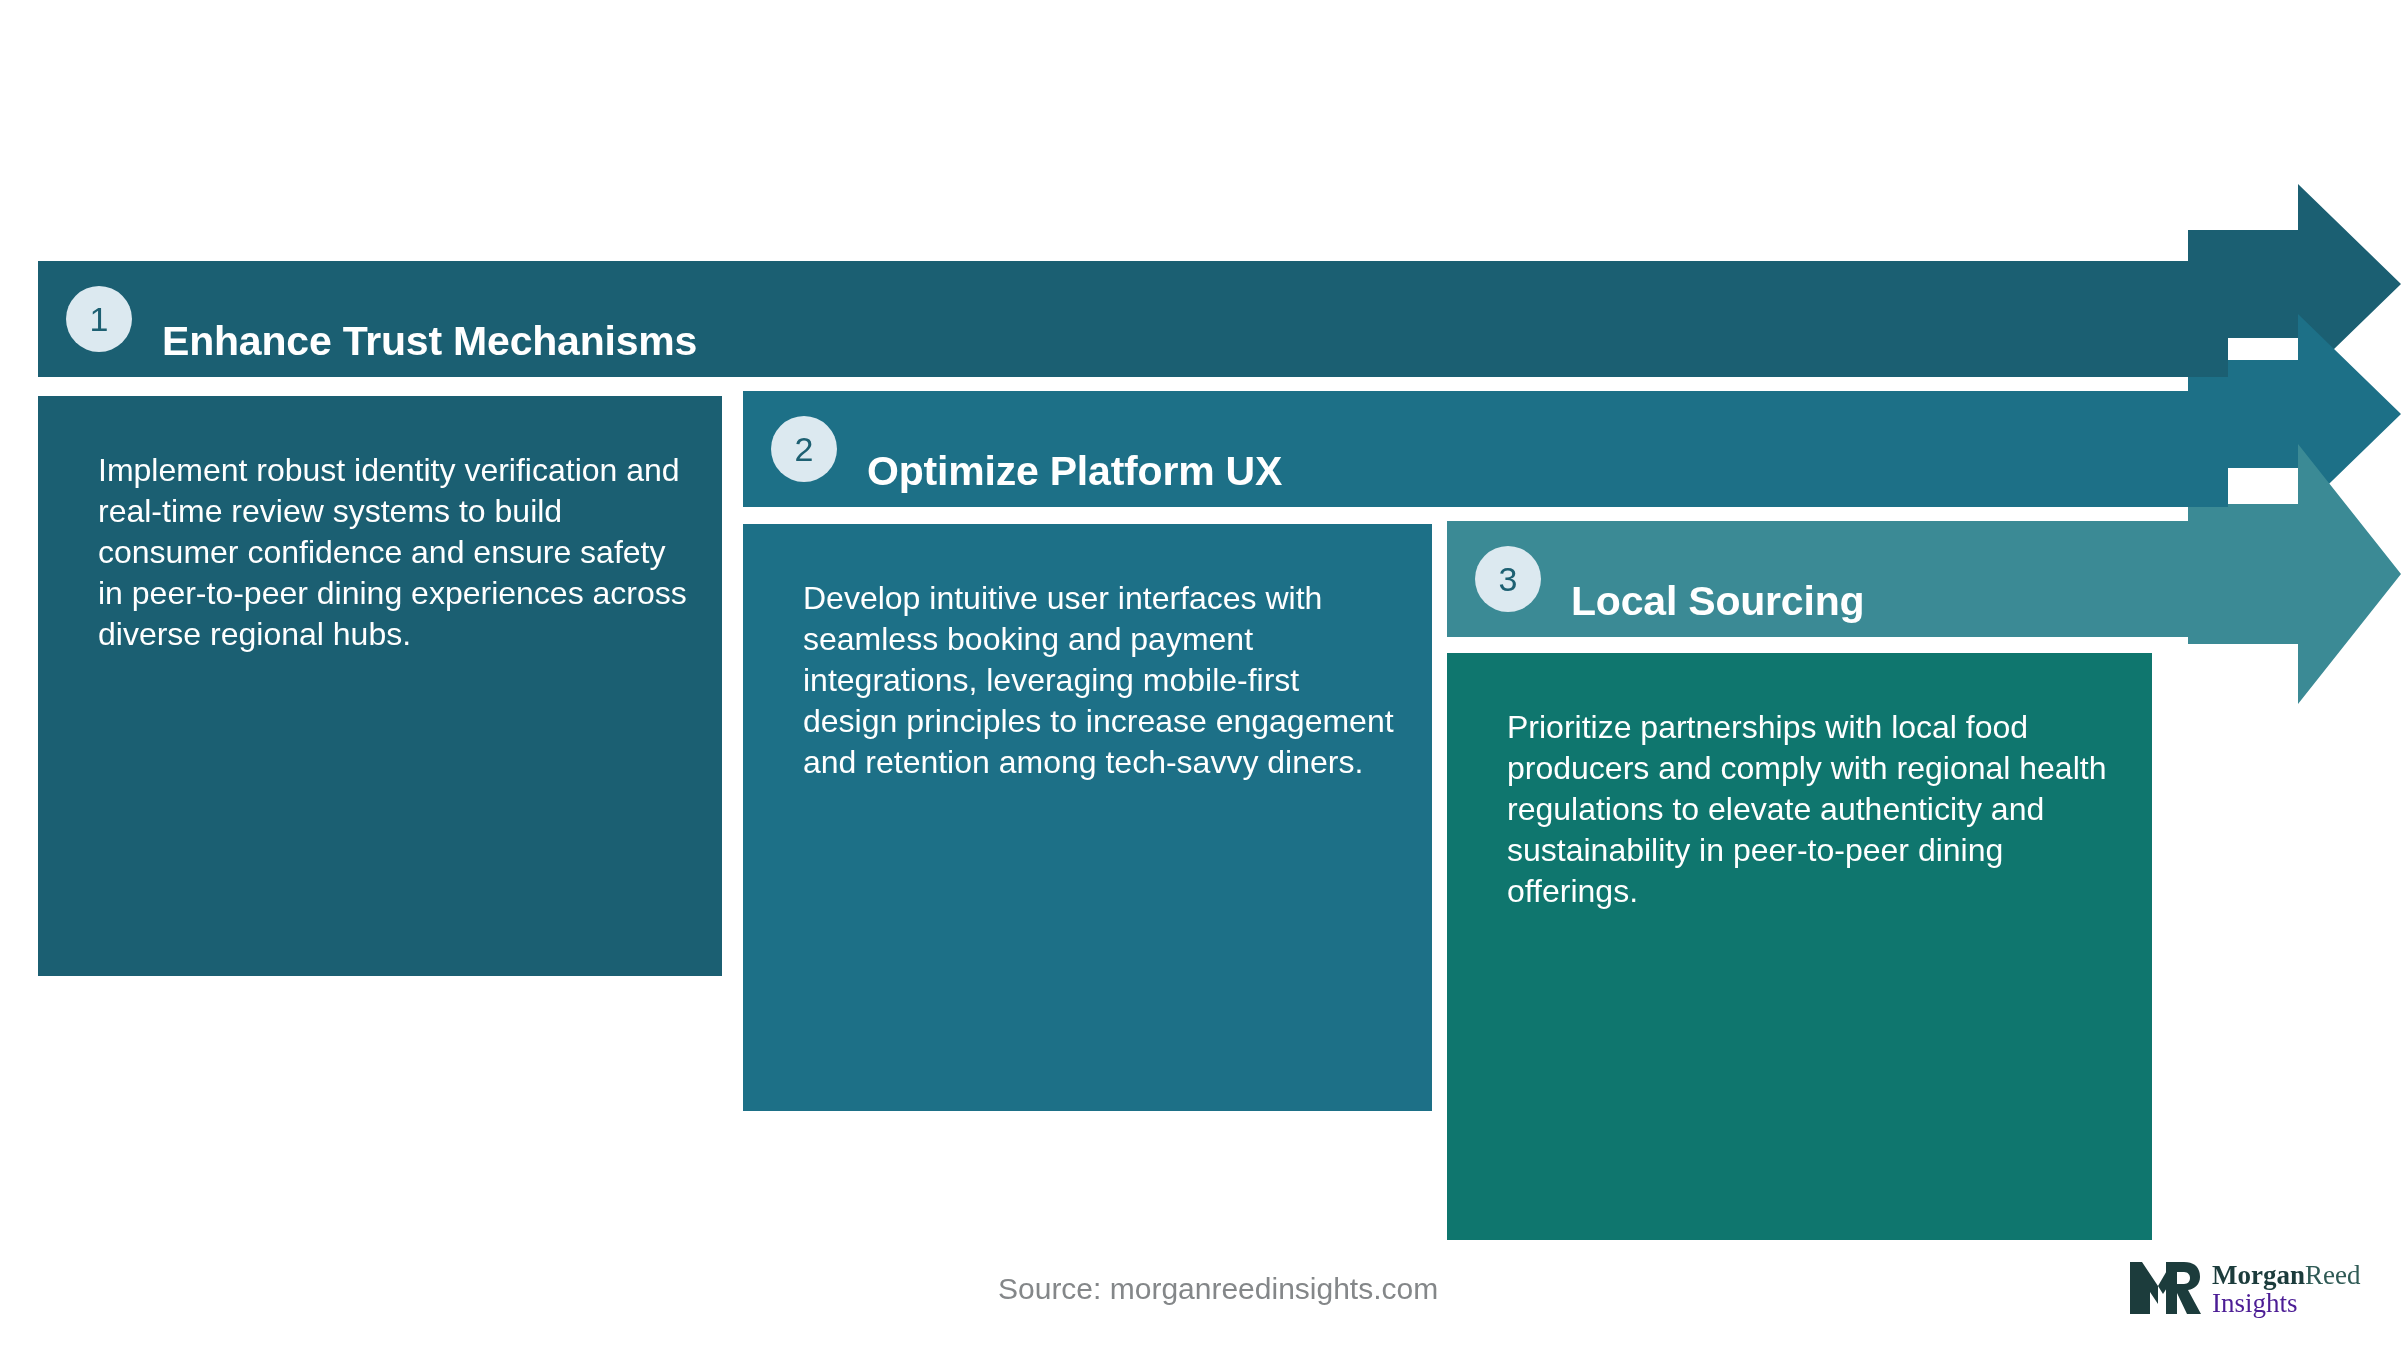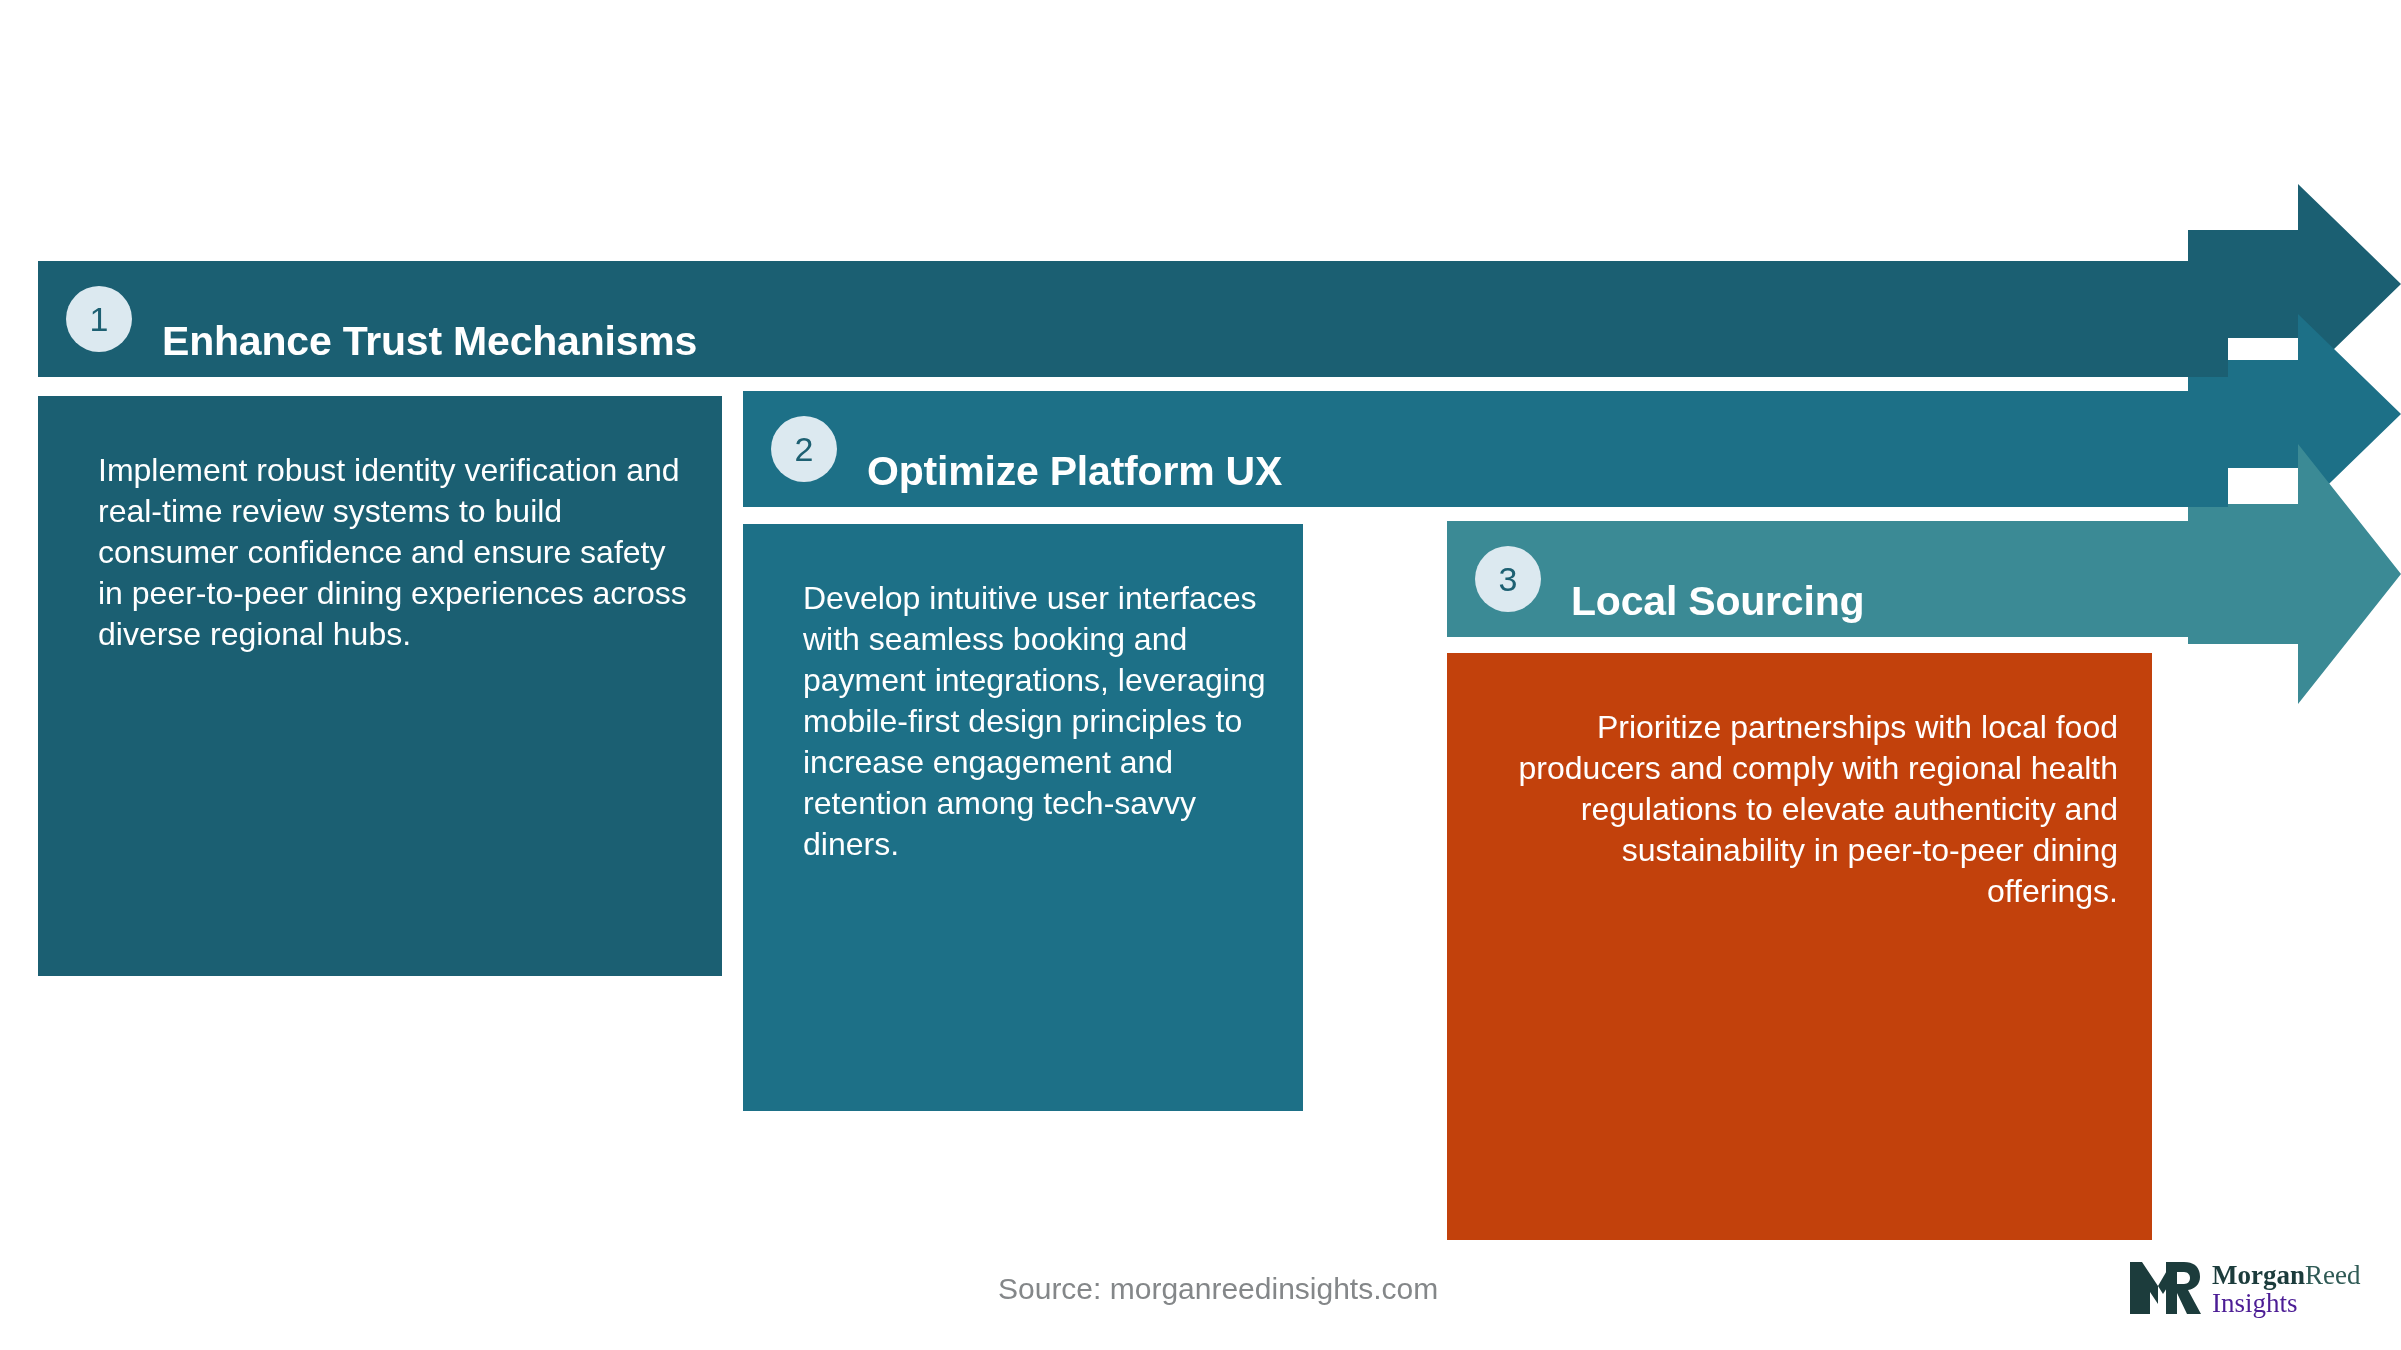--- a/index.html
+++ b/index.html
@@ -169,29 +169,29 @@
     <div class="step-title">Enhance Trust Mechanisms</div>
   </div>
   <div class="step-card" style="left:38px; top:396px; width:684px; height:580px; background:#1b5f72;">
     <div class="step-card-text">Implement robust identity verification and real-time review systems to build consumer confidence and ensure safety in peer-to-peer dining experiences across diverse regional hubs.</div>
   </div>
 
   <div class="step-banner" style="left:743px; top:391px; width:1485px; height:116px; background:#1d7087;">
     <div class="step-circle">2</div>
     <div class="step-title">Optimize Platform UX</div>
   </div>
-  <div class="step-card" style="left:743px; top:524px; width:560px; height:587px; background:#1d7087;">
+  <div class="step-card" style="left:743px; top:524px; width:689px; height:587px; background:#1d7087;">
     <div class="step-card-text">Develop intuitive user interfaces with seamless booking and payment integrations, leveraging mobile-first design principles to increase engagement and retention among tech-savvy diners.</div>
   </div>
 
   <div class="step-banner" style="left:1447px; top:521px; width:781px; height:116px; background:#3b8a95;">
     <div class="step-circle">3</div>
     <div class="step-title">Local Sourcing</div>
   </div>
-  <div class="step-card" style="left:1447px; top:653px; width:705px; height:587px; background:#c2410c;text-align:right;">
+  <div class="step-card" style="left:1447px; top:653px; width:705px; height:587px; background:#0f766e;">
     <div class="step-card-text">Prioritize partnerships with local food producers and comply with regional health regulations to elevate authenticity and sustainability in peer-to-peer dining offerings.</div>
   </div>
 
   <div id="source-text">Source: morganreedinsights.com</div>
 
   <div id="logo">
     <div id="logo-mark">
       <svg width="74" height="56" viewBox="0 0 74 56">
         <path d="M 2 54 L 2 2 L 14 2 L 30 26 L 30 44 L 22 32 L 22 54 Z" fill="#1c3c3c"></path>
         <path d="M 30 26 L 44 2 L 44 20 L 35 34 Z" fill="#1c3c3c"></path>

